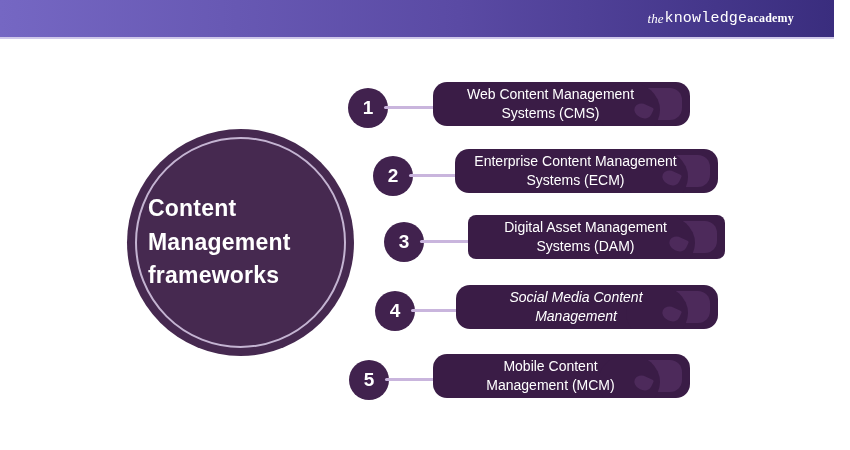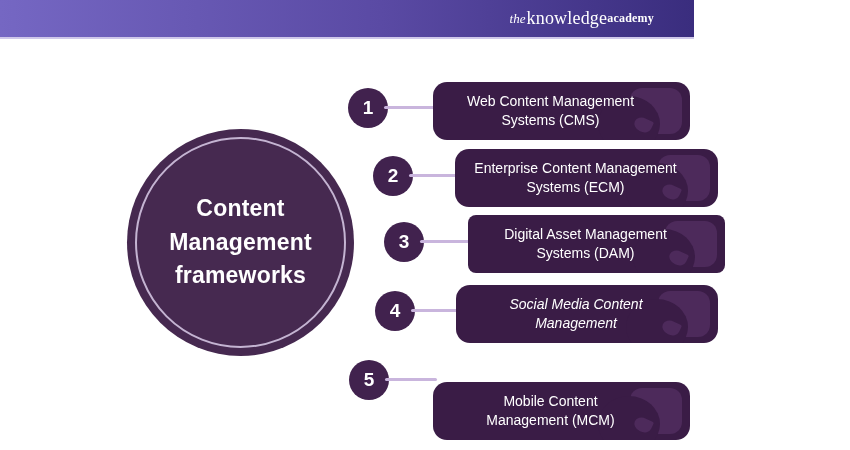--- a/index.html
+++ b/index.html
@@ -2,52 +2,52 @@
 <html><head>
 <meta charset="utf-8">
 <style>
   html,body{margin:0;padding:0;background:#fff;}
   .canvas{
     position:relative;width:850px;height:450px;background:#ffffff;overflow:hidden;
     font-family:"Liberation Sans",sans-serif;
   }
   
   .header{
-    position:absolute;left:0;top:0;width:694px;height:37px;
+    position:absolute;left:0;top:0;width:834px;height:37px;
     background:linear-gradient(90deg,#7567c3 0%,#5a4aa4 55%,#3a2d7e 100%);
     border-bottom:2px solid #cfc8ea;
   }
   .logo{
     position:absolute;right:40px;top:0;height:37px;display:flex;align-items:center;
     color:#ffffff;font-family:"Liberation Serif",serif;white-space:nowrap;
   }
   .logo-the{font-style:italic;font-size:13px;margin-right:1px;}
-  .logo-knowledge{font-size:18px;letter-spacing:.2px;}
+  .logo-knowledge{font-size:15px;letter-spacing:.2px;font-family:Liberation Mono, monospace;}
   .logo-academy{font-size:12px;font-weight:bold;letter-spacing:.2px;}
   
   .big-circle{
     position:absolute;left:127px;top:129px;width:227px;height:227px;border-radius:50%;
     background:#462950;display:flex;align-items:center;justify-content:center;
   }
   .big-circle .ring{
     position:absolute;left:8px;top:8px;right:8px;bottom:8px;border-radius:50%;
     border:2px solid rgba(219,204,233,.85);
   }
   .big-title{
-    position:relative;max-width:185px;text-align:center;color:#ffffff;
+    position:relative;max-width:185px;color:#ffffff;
     font-size:23px;font-weight:bold;line-height:1.45;letter-spacing:.2px;
   }
   
   .num{
     position:absolute;width:40px;height:40px;border-radius:50%;background:#41224e;
     color:#fff;font-size:19px;font-weight:bold;display:flex;align-items:center;justify-content:center;
   }
   .connector{position:absolute;height:3px;background:#c9b5dd;border-radius:2px;}
   .card{
-    position:absolute;height:58px;background:#3a1c46;border-radius:14px;
+    position:absolute;height:44px;background:#3a1c46;border-radius:14px;
     display:flex;align-items:center;justify-content:center;
     color:#fff;font-size:14px;line-height:1.35;text-align:center;
     padding:0 34px 0 12px;box-sizing:border-box;overflow:hidden;
   }
   .card-label{position:relative;z-index:2;}
   
   .decor{
     position:absolute;right:8px;top:6px;bottom:6px;width:52px;
     background:#4d2a5b;border-radius:12px;z-index:1;
   }
@@ -62,21 +62,21 @@
   
   .i1-num{left:348px;top:88px;} .i1-line{left:384px;top:106px;width:53px;}
   .i1-card{left:433px;top:82px;width:257px;} .i1-card .card-label{max-width:200px;}
   .i2-num{left:373px;top:156px;} .i2-line{left:409px;top:174px;width:50px;}
   .i2-card{left:455px;top:149px;width:263px;text-align:center;} .i2-card .card-label{max-width:205px;}
   .i3-num{left:384px;top:222px;} .i3-line{left:420px;top:240px;width:52px;}
   .i3-card{left:468px;top:215px;width:257px;border-radius:8px;} .i3-card .card-label{max-width:200px;}
   .i4-num{left:375px;top:291px;} .i4-line{left:411px;top:309px;width:49px;}
   .i4-card{left:456px;top:285px;width:262px;font-style:italic;} .i4-card .card-label{max-width:165px;}
   .i5-num{left:349px;top:360px;} .i5-line{left:385px;top:378px;width:52px;}
-  .i5-card{left:433px;top:354px;width:257px;margin-top:28px;} .i5-card .card-label{max-width:160px;}
+  .i5-card{left:433px;top:354px;width:257px;} .i5-card .card-label{max-width:160px;}
 </style>
 </head>
 <body>
 
 <div class="canvas">
 
   <header class="header">
     <div class="logo">
       <span class="logo-the">the</span>
         <span class="logo-knowledge">knowledge</span>

